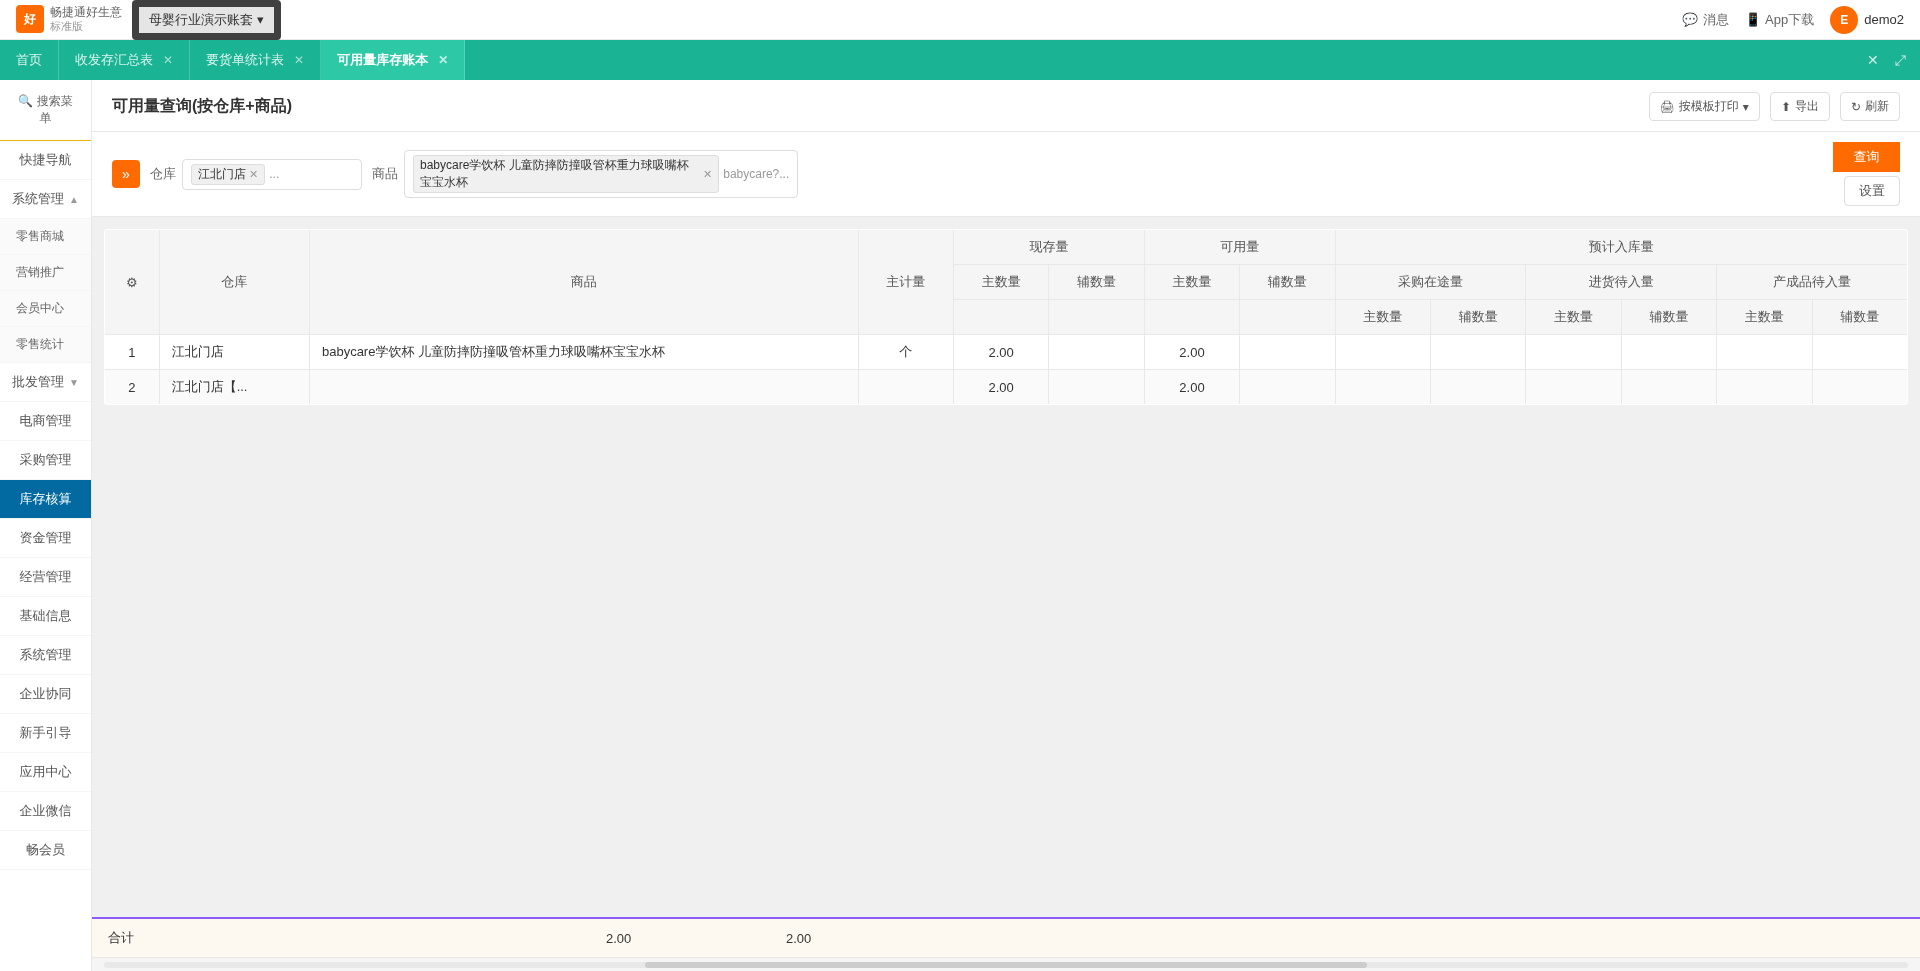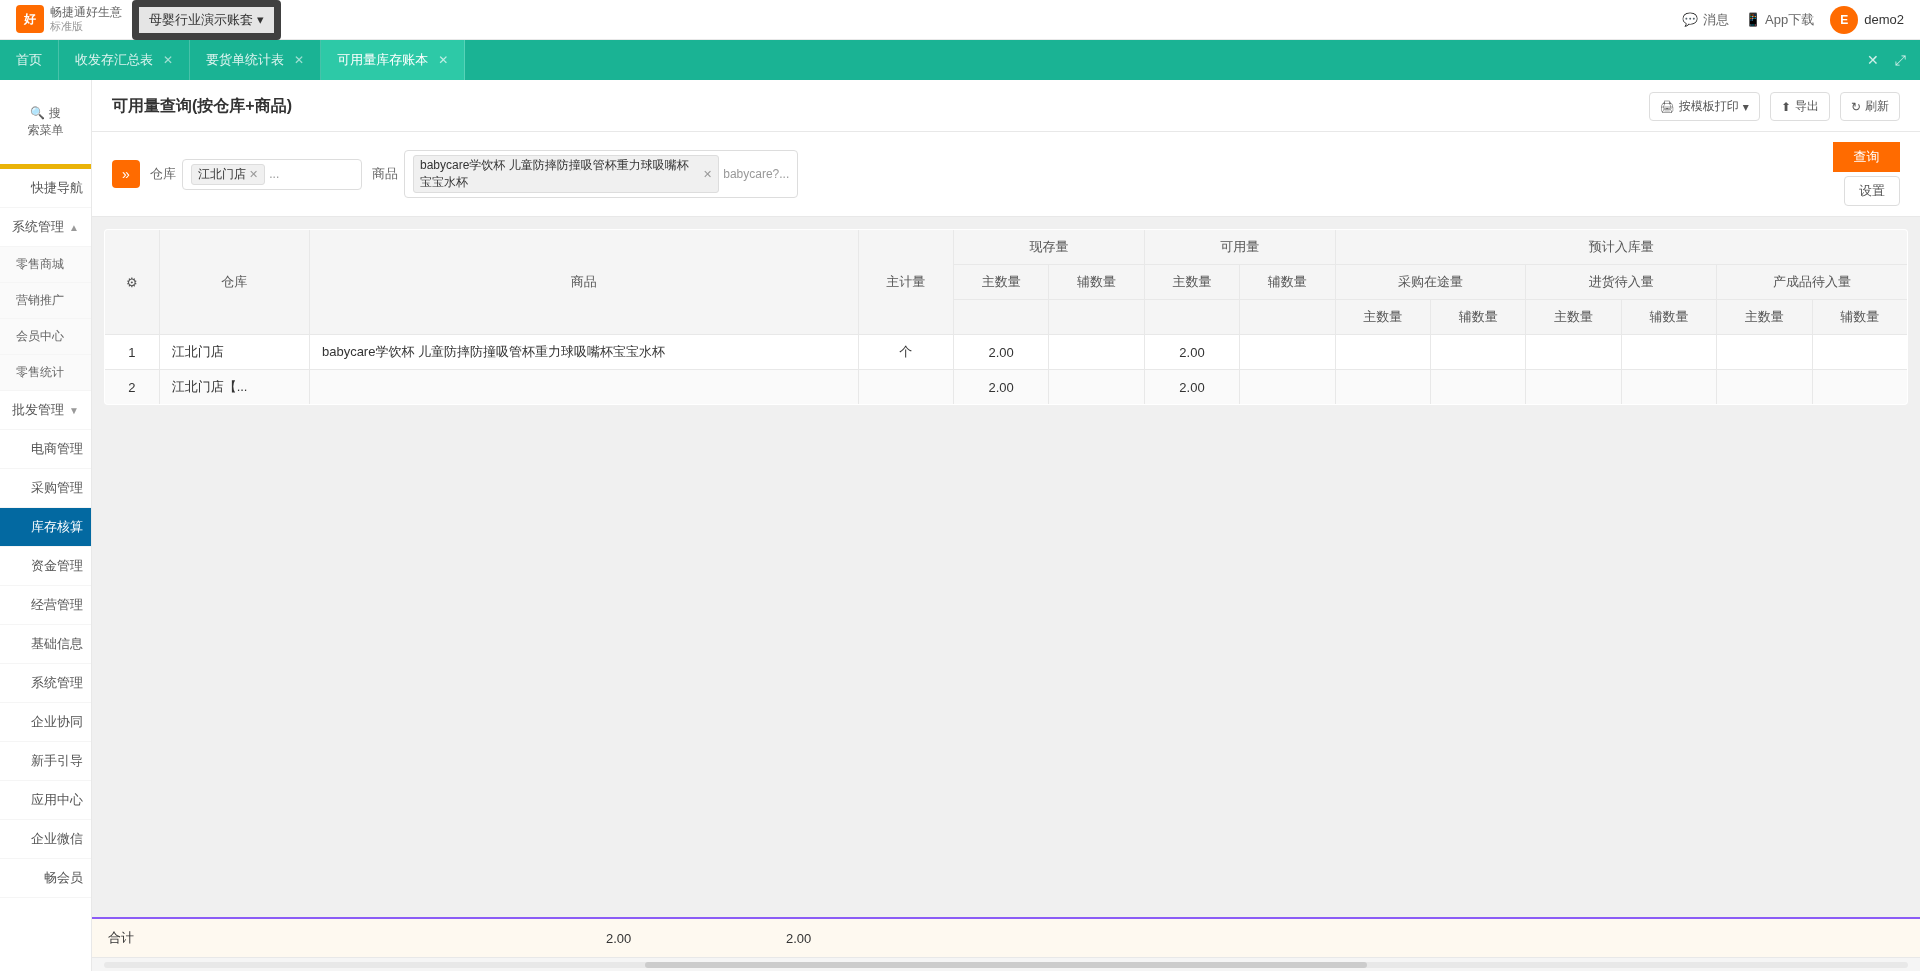--- a/index.html
+++ b/index.html
@@ -94,21 +94,21 @@
       color: rgba(255,255,255,0.85);
       font-size: 13px;
       gap: 6px;
       border-right: 1px solid rgba(255,255,255,0.2);
       position: relative;
       text-align: center;
     }
     .nav-tab.active {
       background: #2dc9a7;
       color: white;
-      font-weight: 400;
+      font-weight: 700;
     }
     .nav-tab .close-btn {
       font-size: 12px;
       opacity: 0.7;
       margin-left: 4px;
     }
     .nav-tabs-right {
       margin-left: auto;
       display: flex;
       align-items: center;
@@ -133,43 +133,43 @@
     .sidebar {
       width: 92px;
       background: #fff;
       border-right: 1px solid #e8e8e8;
       display: flex;
       flex-direction: column;
       overflow-y: auto;
       flex-shrink: 0;
     }
     .sidebar-search {
-      padding: 20px;
-      border-bottom: 5px solid #eab308;
+      padding: 8px;
+      border-bottom: 1px solid #eab308;
     }
     .sidebar-search-btn {
       width: 100%;
       padding: 5px;
       background: none;
       border: none;
       cursor: pointer;
       font-size: 12px;
       color: #666;
       text-align: center;
     }
     .sidebar-item {
       padding: 10px 8px;
       cursor: pointer;
       font-size: 13px;
       color: #555;
       text-align: center;
       border-bottom: 1px solid #f5f5f5;
       display: flex;
       flex-direction: column;
-      align-items: flex-end;
+      align-items: center;
       gap: 3px;
     }
     .sidebar-item.active { background: #0369a1; color: white; }
     .sidebar-group-header {
       padding: 10px 12px;
       cursor: pointer;
       font-size: 13px;
       color: #555;
       display: flex;
       align-items: center;

